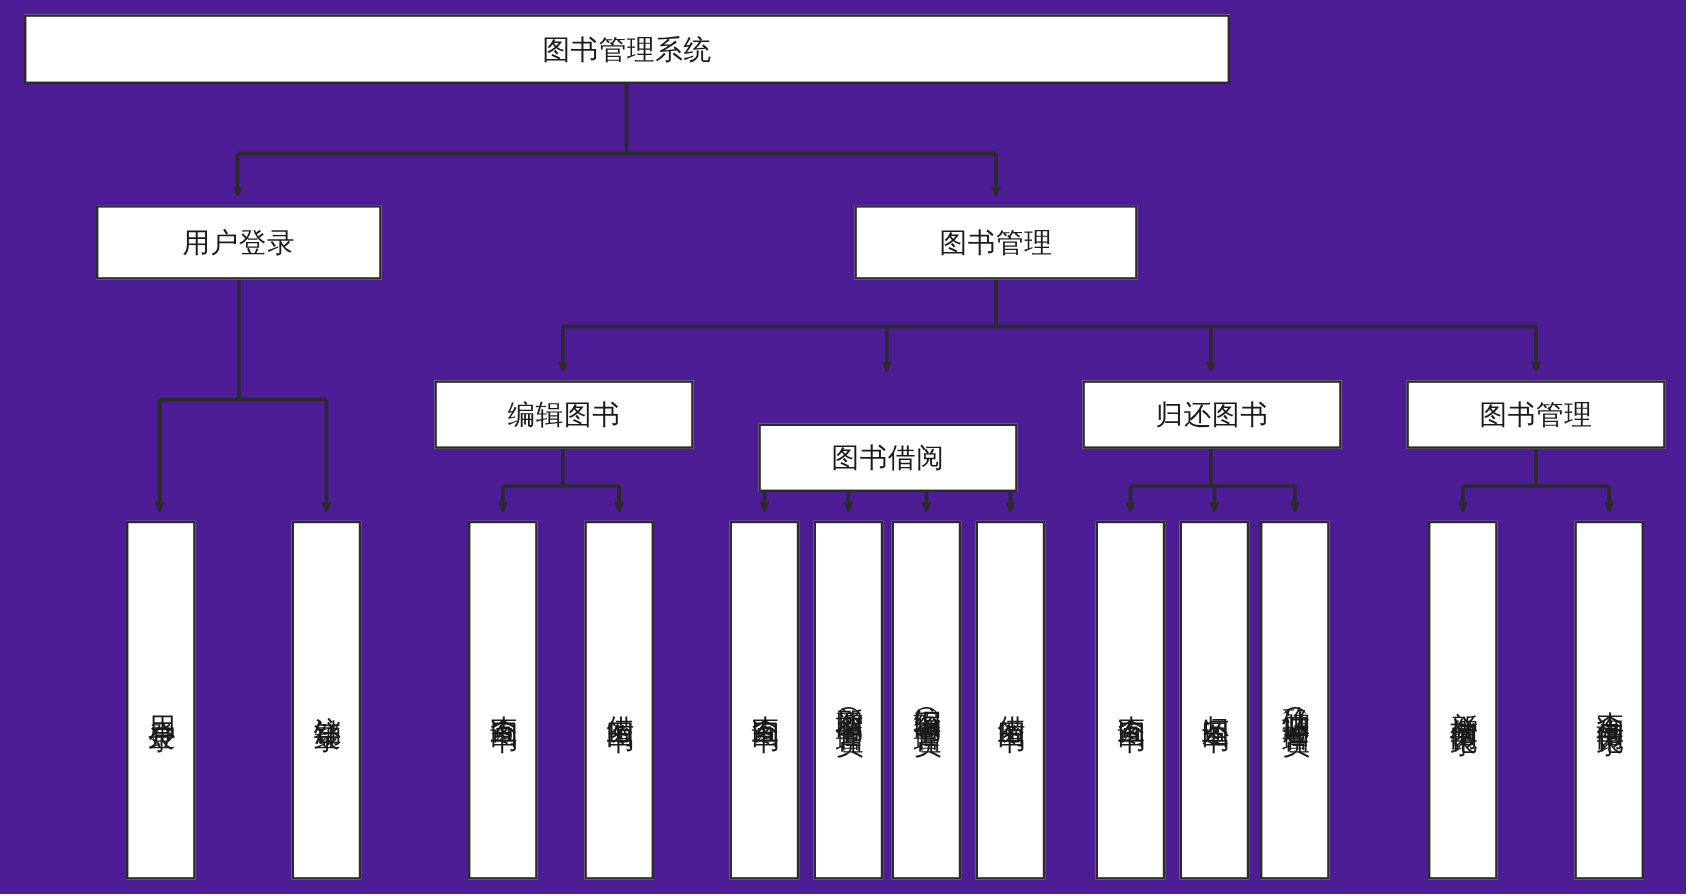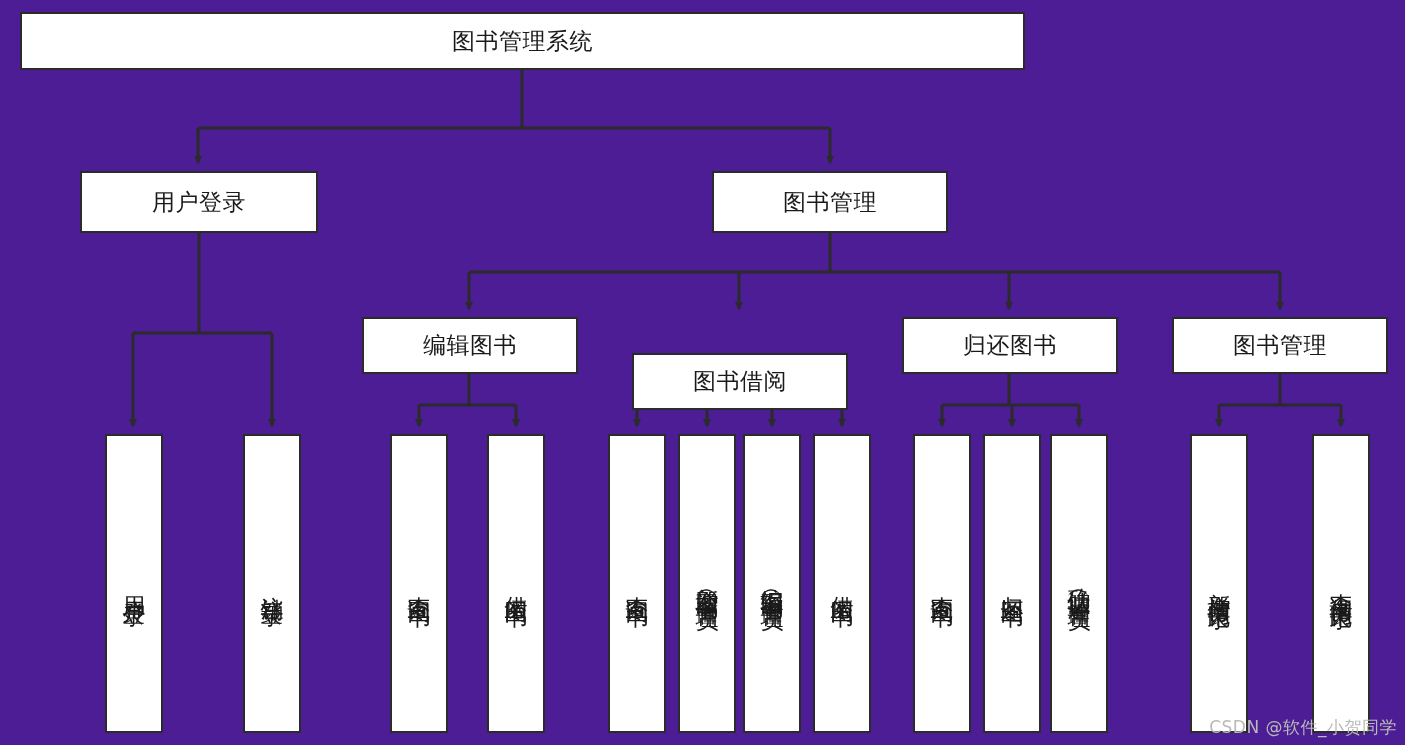--- a/index.html
+++ b/index.html
@@ -180,15 +180,14 @@
     <span class="vtext">确认归还（管理员）</span>
   </div>
 
   <div class="node vert" style="left:1190px; top:434px; width:58px; height:299px;">
     <span class="vtext">新增借阅记录</span>
   </div>
   <div class="node vert" style="left:1312px; top:434px; width:58px; height:299px;">
     <span class="vtext">查询借阅记录</span>
   </div>
 
-  <div id="watermark">CSDN @软件_小贺同学</div>
 
 </div>
 
 </body></html>

